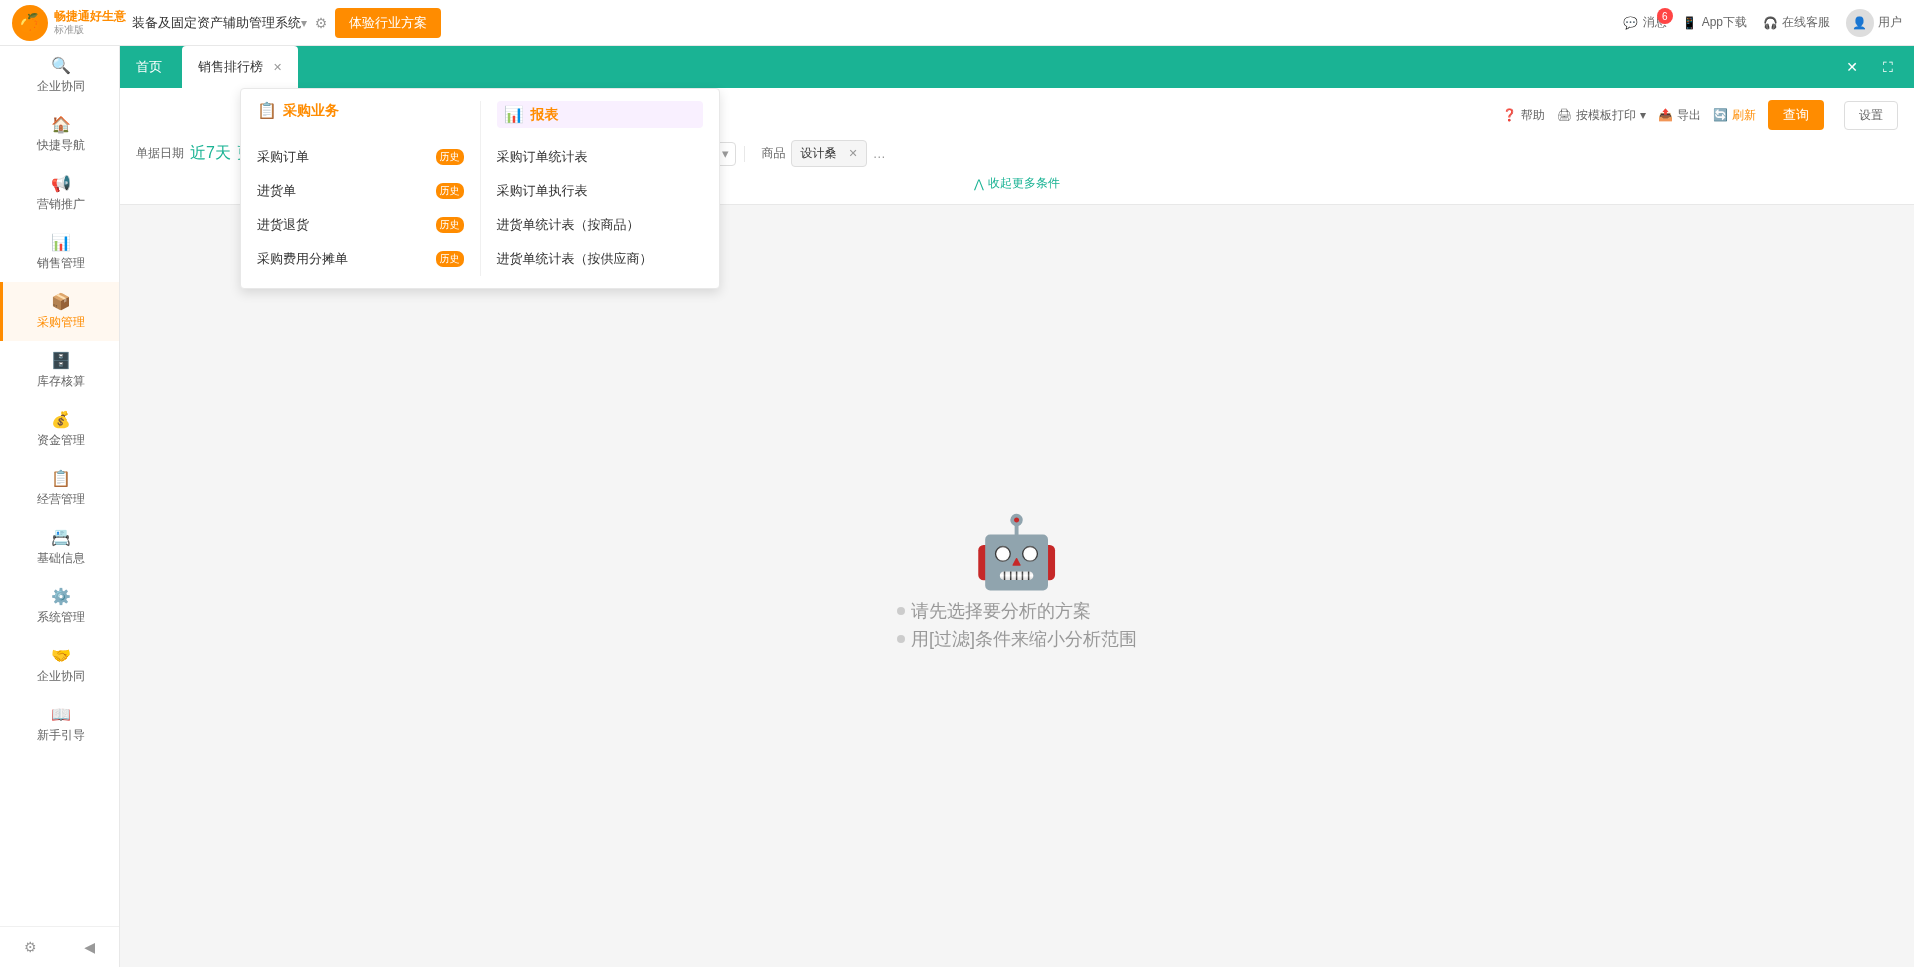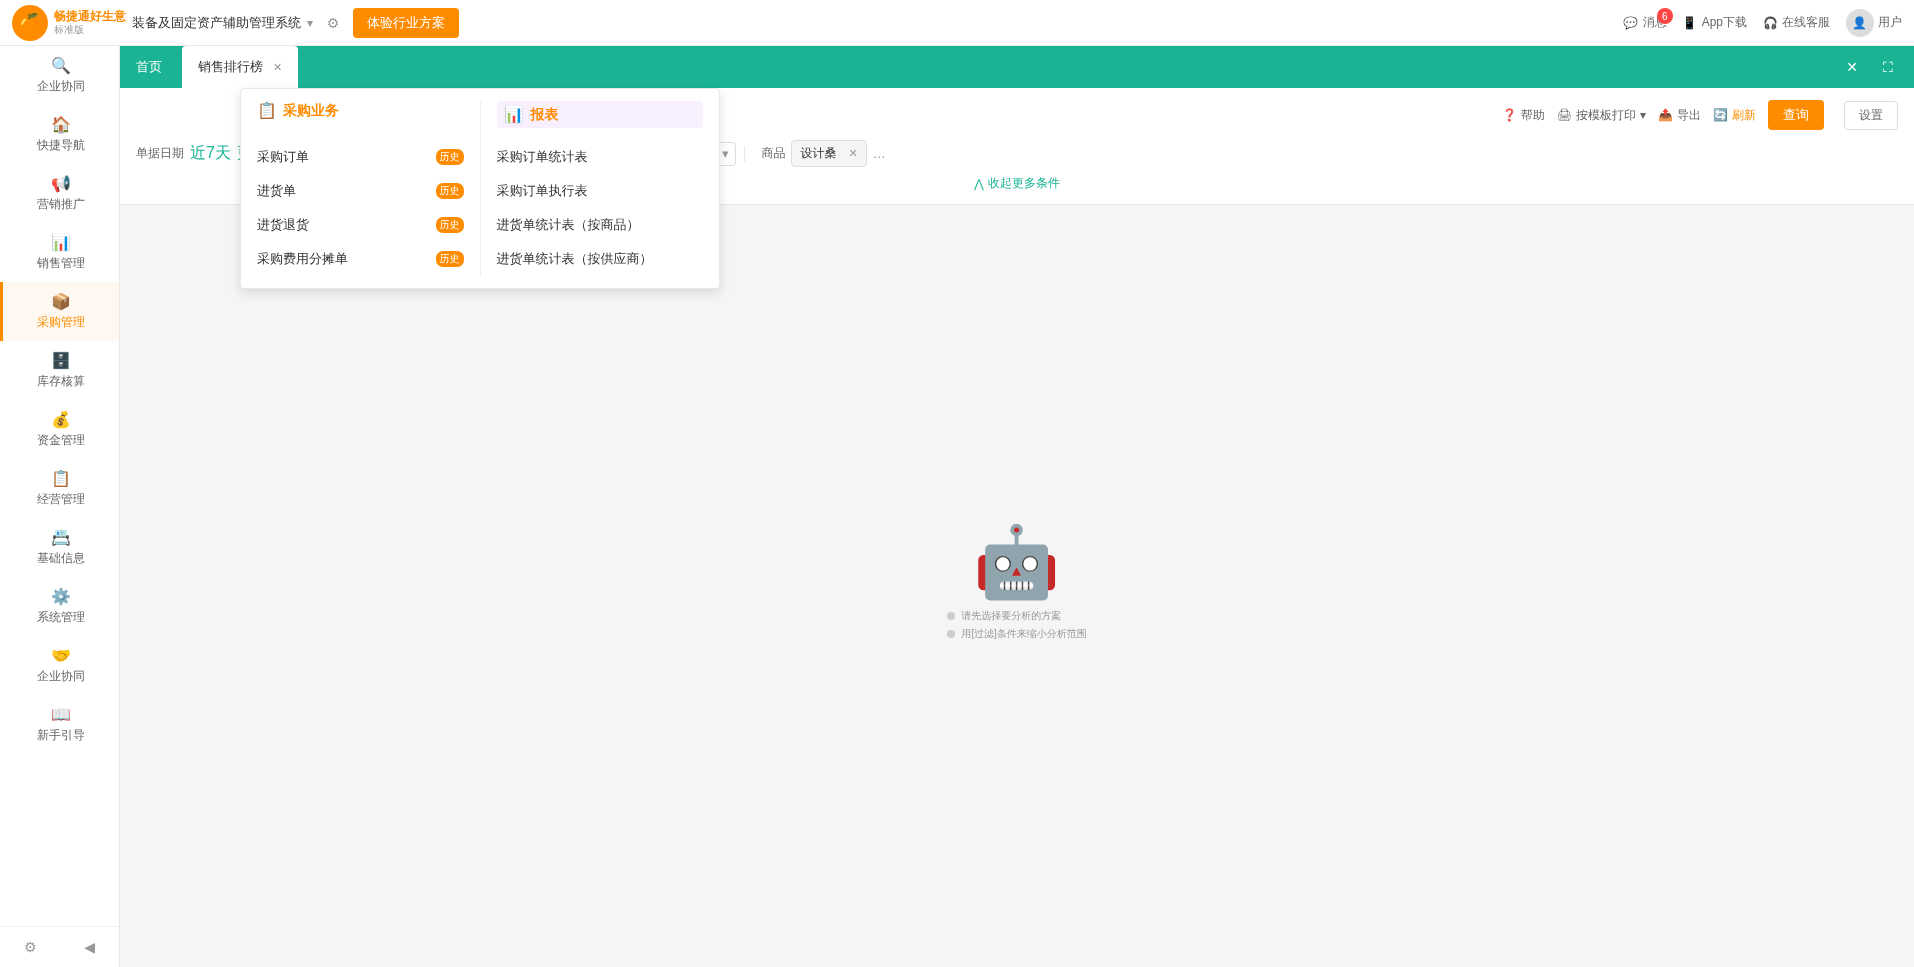--- a/index.html
+++ b/index.html
@@ -14,21 +14,21 @@
     .tab-bar { height: 42px; background: #1ab394; display: flex; align-items: center; padding: 0 0; flex-shrink: 0; }
     .filter-area { background: #fff; padding: 12px 16px; border-bottom: 1px solid #e8e8e8; flex-shrink: 0; }
     .main-content { flex: 1; background: #f5f5f5; display: flex; align-items: center; justify-content: center; }
 
     
     .top-bar-logo { display: flex; align-items: center; gap: 6px; width: 120px; flex-shrink: 0; }
     .logo-icon { width: 36px; height: 36px; background: #ff8c00; border-radius: 50%; display: flex; align-items: center; justify-content: center; color: white; font-size: 18px; font-weight: bold; }
     .logo-text { display: flex; flex-direction: column; line-height: 1.2; }
     .logo-text-main { font-size: 12px; color: #ff8c00; font-weight: bold; }
     .logo-text-sub { font-size: 10px; color: #999; }
-    .top-bar-system { display: flex; align-items: center; gap: 6px; flex: 1; }
+    .top-bar-system { display: flex; align-items: center; flex: 1; }
     .system-name { font-size: 13px; color: #333; }
     .system-arrow { color: #999; font-size: 12px; cursor: pointer; }
     .system-gear { color: #999; font-size: 14px; cursor: pointer; width: 28px; height: 28px; display: flex; align-items: center; justify-content: center; border-radius: 4px; }
     .industry-btn { background: #ff8c00; color: white; border: none; border-radius: 4px; padding: 6px 14px; font-size: 13px; cursor: pointer; font-family: inherit; }
     .top-bar-right { display: flex; align-items: center; gap: 16px; margin-left: auto; }
     .top-bar-icon-item { display: flex; align-items: center; gap: 4px; color: #666; font-size: 12px; cursor: pointer; position: relative; }
     .badge { background: #ff4444; color: white; border-radius: 50%; width: 16px; height: 16px; font-size: 10px; display: flex; align-items: center; justify-content: center; position: absolute; top: -6px; right: -6px; }
     .avatar { width: 28px; height: 28px; background: #ddd; border-radius: 50%; display: flex; align-items: center; justify-content: center; color: #999; font-size: 12px; }
 
     
@@ -68,21 +68,21 @@
     .dropdown-menu { position: absolute; top: 42px; left: 0; background: white; border: 1px solid #e8e8e8; border-radius: 4px; box-shadow: 0 4px 12px rgba(0,0,0,0.12); z-index: 100; display: flex; width: 480px; padding: 12px 0; }
     .dropdown-col { flex: 1; padding: 0 16px; }
     .dropdown-col-title { display: flex; align-items: center; gap: 6px; color: #ff8c00; font-size: 14px; font-weight: bold; margin-bottom: 12px; padding-bottom: 8px; }
     .dropdown-col-title-icon { font-size: 16px; }
     .dropdown-col-divider { border: none; border-right: 1px solid #f0f0f0; }
     .dropdown-item { display: flex; align-items: center; justify-content: space-between; padding: 8px 0; cursor: pointer; color: #333; font-size: 13px; }
     .history-badge { background: #ff8c00; color: white; font-size: 10px; border-radius: 7px; padding: 1px 4px; }
 
     
     .empty-state { display: flex; flex-direction: column; align-items: center; gap: 12px; }
-    .empty-text { color: #999; font-size: 10px; }
+    .empty-text { color: #999; font-size: 18px; }
     .empty-text-item { display: flex; align-items: center; gap: 6px; margin-bottom: 4px; }
     .empty-dot { width: 8px; height: 8px; border-radius: 50%; background: #ccc; flex-shrink: 0; }
 
     
     .content-wrapper { position: relative; }
   </style>
 </head>
 <body>
 
 <div class="app-container">

